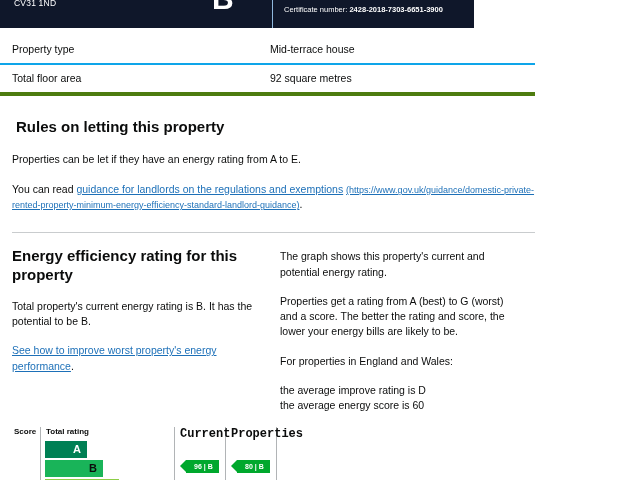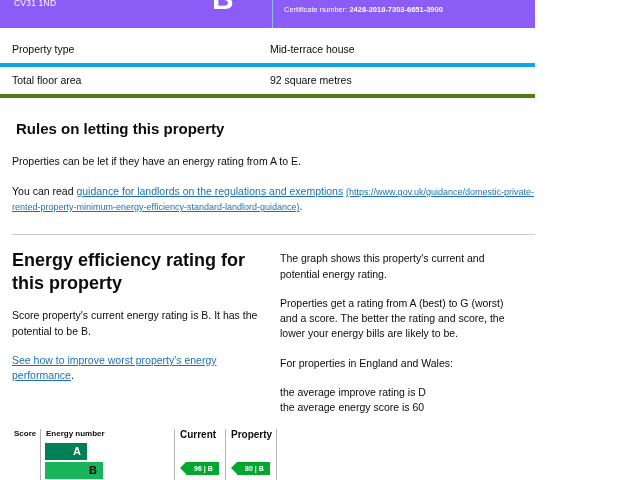--- a/index.html
+++ b/index.html
@@ -17,23 +17,23 @@
   .page {
     position: relative;
     width: 640px;
     height: 480px;
     overflow: hidden;
   }
 
   
   .banner {
     position: relative;
-    width: 535px;
+    width: 474px;
     height: 28px;
-    background: #8b5cf6;
+    background: #0f172a;
     color: #ffffff;
     overflow: hidden;
   }
   .banner-postcode {
     position: absolute;
     left: 14px;
     top: -2px;
     font-size: 8.5px;
     letter-spacing: .2px;
   }
@@ -64,21 +64,21 @@
 
   
   .table {
     width: 535px;
     margin-top: 8px;
     border-collapse: collapse;
   }
   .table td {
     font-size: 10.5px;
     padding: 7px 0 8px 0;
-    border-bottom: 4px solid #0ea5e9;
+    border-bottom: 2px solid #0ea5e9;
     vertical-align: top;
   }
   .table td.key {
     width: 258px;
     padding-left: 12px;
   }
   .table tr:last-child td {
     border-bottom: 4px solid #4d7c0f;
   }
 
@@ -122,21 +122,21 @@
   }
   .col-left {
     width: 268px;
     padding-right: 14px;
     box-sizing: border-box;
   }
   .col-right {
     width: 241px;
   }
   .col-left h2 {
-    font-size: 18px;
+    font-size: 15px;
     font-weight: bold;
     margin: 0;
     line-height: 1.25;
   }
   .col-left p, .col-right p {
     font-size: 10.5px;
     line-height: 1.45;
     margin: 14px 0 0 0;
   }
   .col-right p.first {
@@ -183,23 +183,24 @@
   }
   .bar .letter {
     position: absolute;
     right: 6px;
     top: 2px;
   }
   .bar.white-letter .letter { color: #ffffff; }
 
   .cur-pot-head {
     position: absolute;
-    font-size: 10px;
-    font-weight: bold;
-    top: 0;
+    font-size: 12px;
+    font-weight: bold;
+    top: 0;
+    font-family: Liberation Mono, monospace;
   }
   .pointer {
     position: absolute;
     height: 13px;
     background: #00a82d;
     color: #ffffff;
     font-size: 7px;
     font-weight: bold;
     line-height: 13px;
     padding-left: 8px;
@@ -251,46 +252,46 @@
     <p class="body">Properties can be let if they have an energy rating from A to E.</p>
     <p class="body">
       <span>You can read </span><a class="link" href="#">guidance for landlords on the regulations and exemptions</a> <span class="url">(https://www.gov.uk/guidance/domestic-private-rented-property-minimum-energy-efficiency-standard-landlord-guidance)</span><span>.</span>
     </p>
 
     <hr class="rule">
 
     <div class="cols">
       <div class="col-left">
         <h2>Energy efficiency rating for this property</h2>
-        <p>Score property's current energy rating is B. It has the potential to be B.</p>
+        <p>Total property's current energy rating is B. It has the potential to be B.</p>
         <p><a class="link" href="#">See how to improve worst property's energy performance</a><span>.</span></p>
       </div>
       <div class="col-right">
         <p class="first">The graph shows this property's current and potential energy rating.</p>
         <p>Properties get a rating from A (best) to G (worst) and a score. The better the rating and score, the lower your energy bills are likely to be.</p>
         <p>For properties in England and Wales:</p>
         <p style="margin-top:14px;">the average improve rating is D</p>
         <p style="margin-top:0;">the average energy score is 60</p>
       </div>
     </div>
 
     <div class="chart-area">
 
       <div class="chart-head">
         <span class="score">Score</span>
-        <span class="rating">Energy number</span>
+        <span class="rating">Total rating</span>
       </div>
 
       <div class="vline" style="left:28px; top:0; height:100px;"></div>
       <div class="vline" style="left:162px; top:0; height:100px;"></div>
       <div class="vline" style="left:213px; top:0; height:100px;"></div>
       <div class="vline" style="left:264px; top:0; height:100px;"></div>
 
       <span class="cur-pot-head" style="left:168px;">Current</span>
-      <span class="cur-pot-head" style="left:219px;">Property</span>
+      <span class="cur-pot-head" style="left:219px;">Properties</span>
 
       <div class="bar white-letter" style="left:33px; top:14px; width:42px; background:#008054;">
         <span class="letter">A</span>
       </div>
       <div class="bar" style="left:33px; top:33px; width:58px; background:#19b459;">
         <span class="letter">B</span>
       </div>
       <div class="bar" style="left:33px; top:52px; width:74px; background:#8dce46;">
         <span class="letter">C</span>
       </div>

